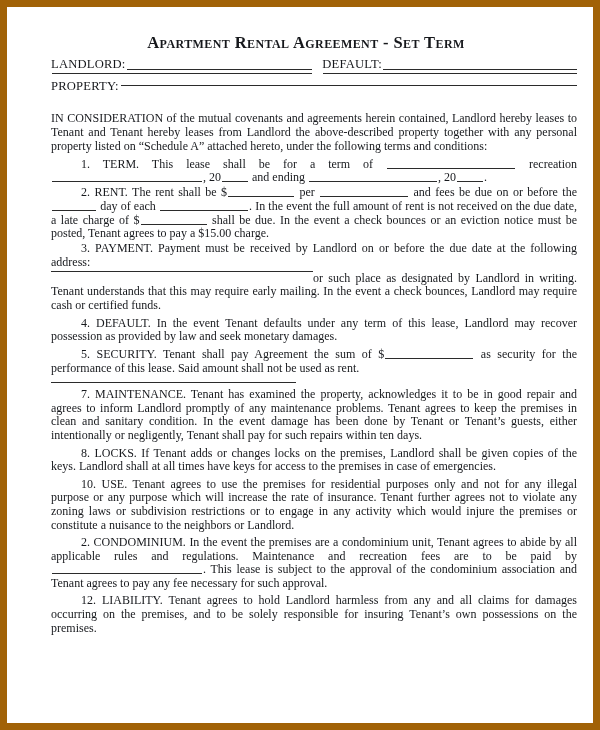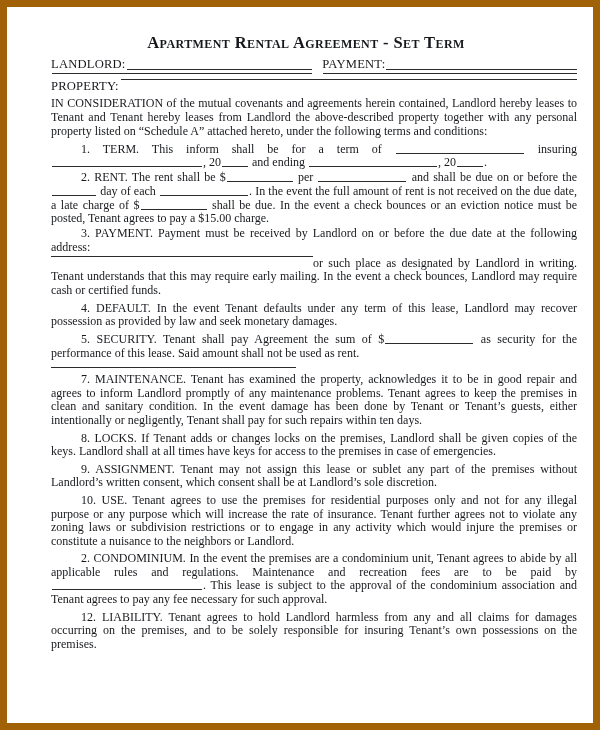--- a/index.html
+++ b/index.html
@@ -71,23 +71,23 @@
     flex: 1 1 auto;
     height: 0;
     border-bottom: 1.15px solid #2b2b2b;
     margin-bottom: 2.5px;
     margin-left: 1px;
   }
   .party-row.second .rule { margin-bottom: 3px; }
 
   .property-row {
     display: flex;
-    align-items: flex-start;
+    align-items: center;
     margin-top: 2px;
-    margin-bottom: 3px;
+    margin-bottom: 18px;
   }
   .property-row .rule { margin-left: 2px; }
 
   
   .para {
     font-size: 12px;
     line-height: 13.6px;
     text-align: justify;
     margin: 0 0 1.5px 0;
     color: #17191d;
@@ -132,21 +132,21 @@
 
     <h1 class="doc-title">Apartment Rental Agreement - Set Term</h1>
 
     <div class="party-block">
       <div class="party-row">
         <div class="party-col left">
           <span class="party-label">LANDLORD:</span>
           <span class="rule"></span>
         </div>
         <div class="party-col right">
-          <span class="party-label">PAYMENT:</span>
+          <span class="party-label">DEFAULT:</span>
           <span class="rule"></span>
         </div>
       </div>
       <div class="party-row second">
         <div class="party-col left">
           <span class="rule"></span>
         </div>
         <div class="party-col right">
           <span class="rule"></span>
         </div>
@@ -158,35 +158,35 @@
       <span class="rule"></span>
     </div>
 
     <p class="para">IN CONSIDERATION of the mutual covenants and agreements herein contained, Landlord hereby leases to Tenant and Tenant hereby leases from Landlord the above-described property together with any personal property listed on “Schedule A” attached hereto, under the following terms and conditions:</p>
 
     <div class="section-spacer"></div>
 
     <p class="para indent">
       <span>1.</span>
       <span>TERM.</span>
-      <span>This inform shall be for a term of</span>
+      <span>This lease shall be for a term of</span>
       <span class="fill xxl"></span>
-      <span>insuring</span>
+      <span>recreation</span>
       <span class="fill wide"></span><span>, 20</span><span class="fill xs"></span>
       <span>and ending</span>
       <span class="fill xxl"></span><span>, 20</span><span class="fill xs"></span><span>.</span>
     </p>
 
     <p class="para indent">
       <span>2.</span>
       <span>RENT.</span>
       <span>The rent shall be $</span><span class="fill m"></span>
       <span>per</span>
       <span class="fill l"></span>
-      <span>and shall be due on or before the</span>
+      <span>and fees be due on or before the</span>
       <span class="fill s"></span>
       <span>day of each</span>
       <span class="fill l"></span><span>. In the event the full amount of rent is not received on the due date, a late charge of $</span><span class="fill m"></span>
       <span>shall be due. In the event a check bounces or an eviction notice must be posted, Tenant agrees to pay a $15.00 charge.</span>
     </p>
 
     <p class="para indent tight">
       <span>3.</span>
       <span>PAYMENT.</span>
       <span>Payment must be received by Landlord on or before the due date at the following address:</span>
@@ -224,25 +224,20 @@
       <span>MAINTENANCE.</span>
       <span>Tenant has examined the property, acknowledges it to be in good repair and agrees to inform Landlord promptly of any maintenance problems. Tenant agrees to keep the premises in clean and sanitary condition. In the event damage has been done by Tenant or Tenant’s guests, either intentionally or negligently, Tenant shall pay for such repairs within ten days.</span>
     </p>
 
     <p class="para indent gap">
       <span>8.</span>
       <span>LOCKS.</span>
       <span>If Tenant adds or changes locks on the premises, Landlord shall be given copies of the keys. Landlord shall at all times have keys for access to the premises in case of emergencies.</span>
     </p>
 
-    <p class="para indent gap">
-      <span>9.</span>
-      <span>ASSIGNMENT.</span>
-      <span>Tenant may not assign this lease or sublet any part of the premises without Landlord’s written consent, which consent shall be at Landlord’s sole discretion.</span>
-    </p>
 
     <p class="para indent gap">
       <span>10.</span>
       <span>USE.</span>
       <span>Tenant agrees to use the premises for residential purposes only and not for any illegal purpose or any purpose which will increase the rate of insurance. Tenant further agrees not to violate any zoning laws or subdivision restrictions or to engage in any activity which would injure the premises or constitute a nuisance to the neighbors or Landlord.</span>
     </p>
 
     <p class="para indent gap">
       <span>2.</span>
       <span>CONDOMINIUM.</span>

